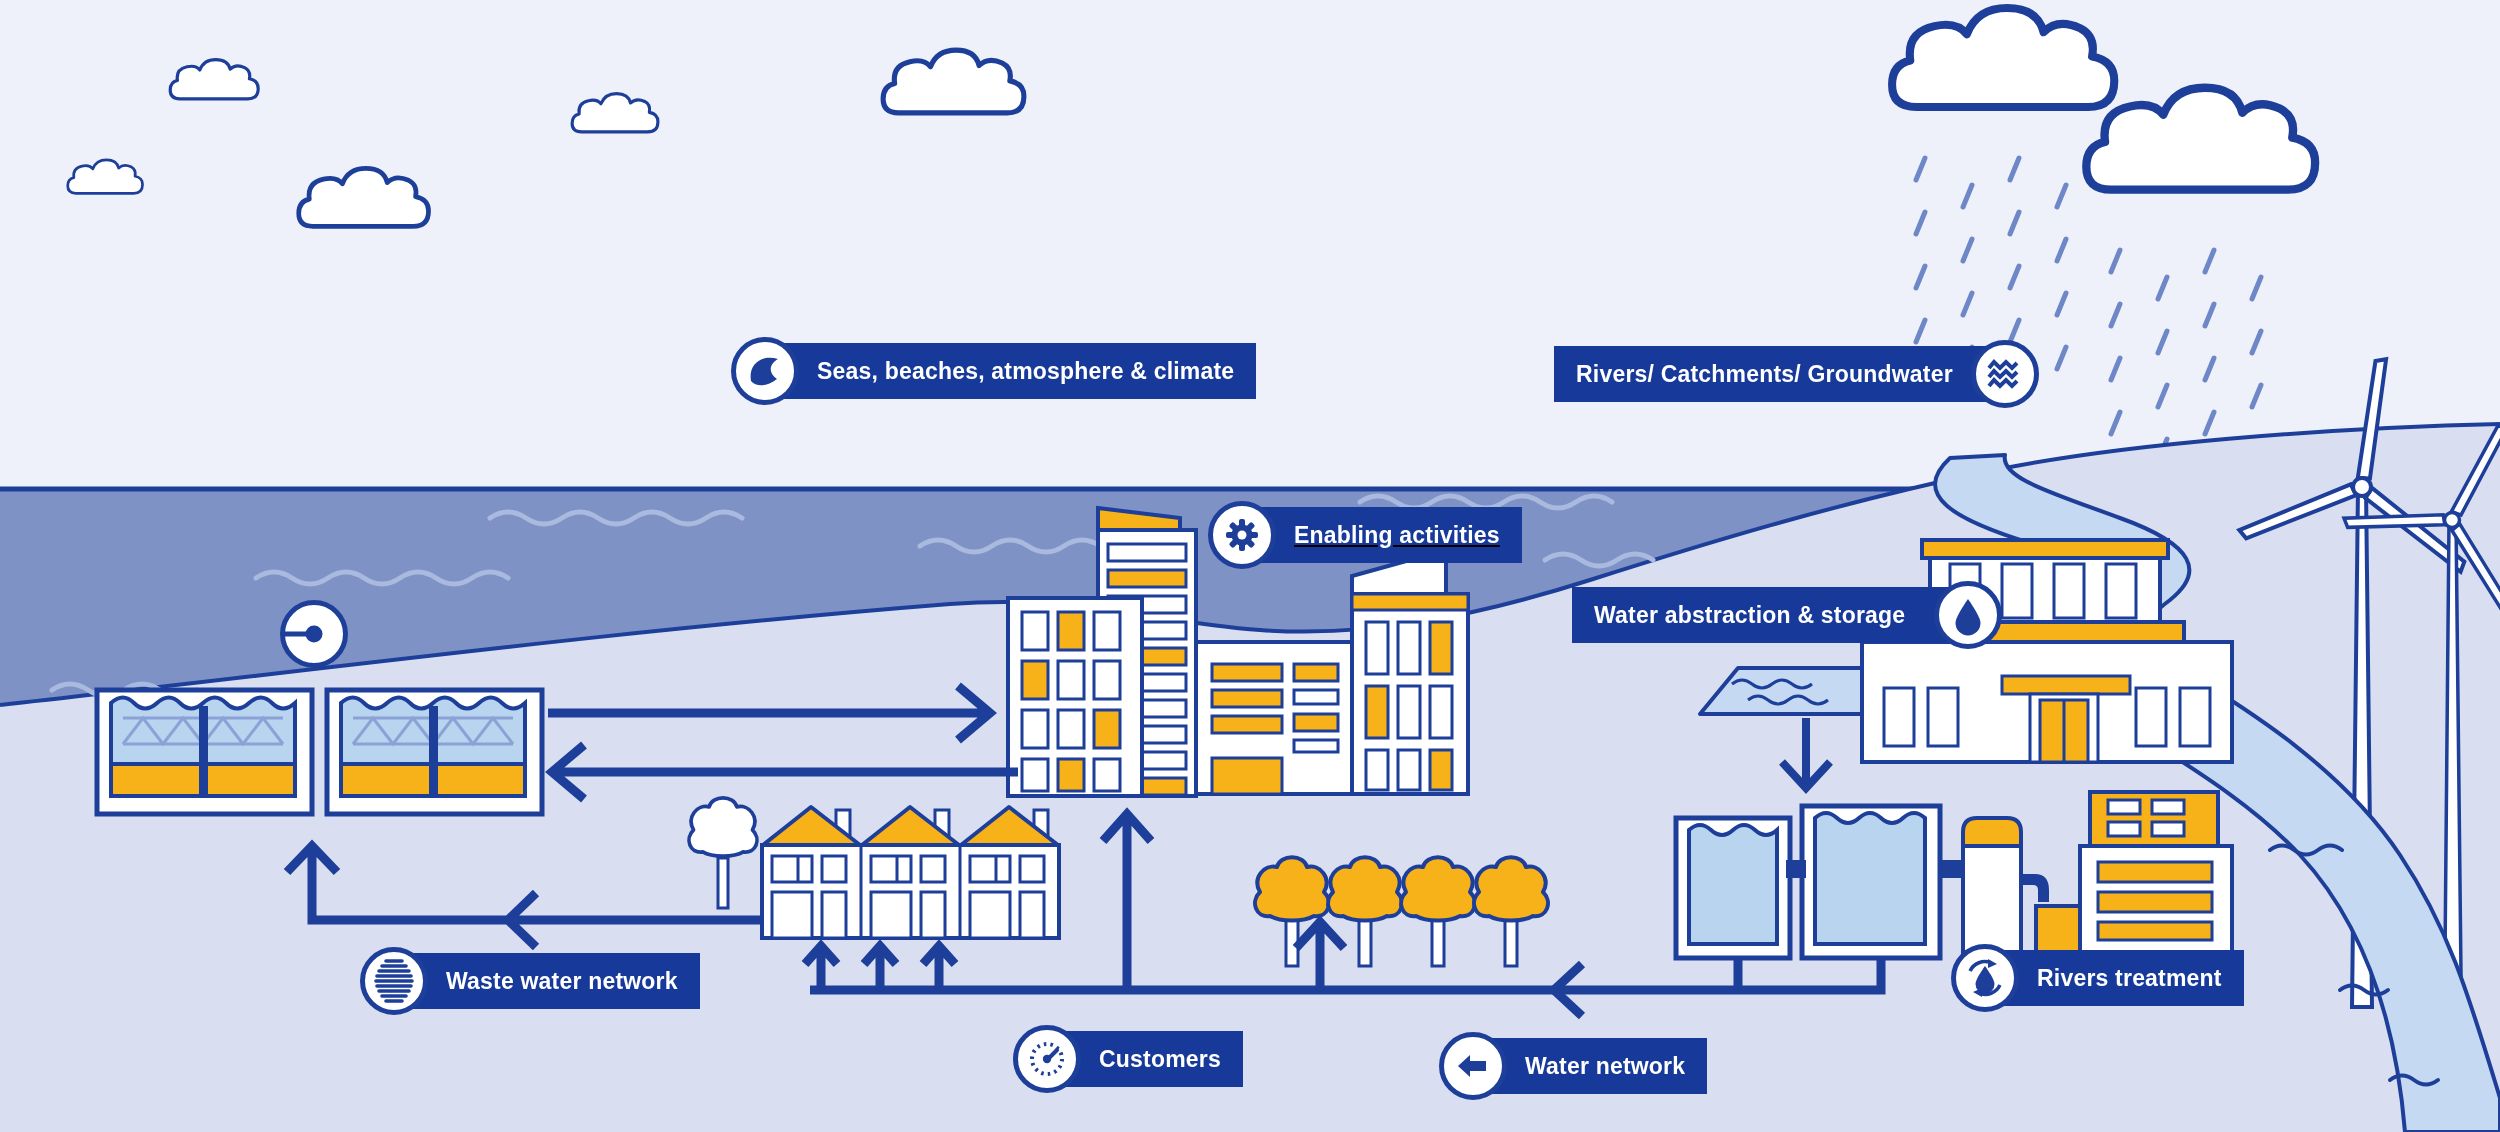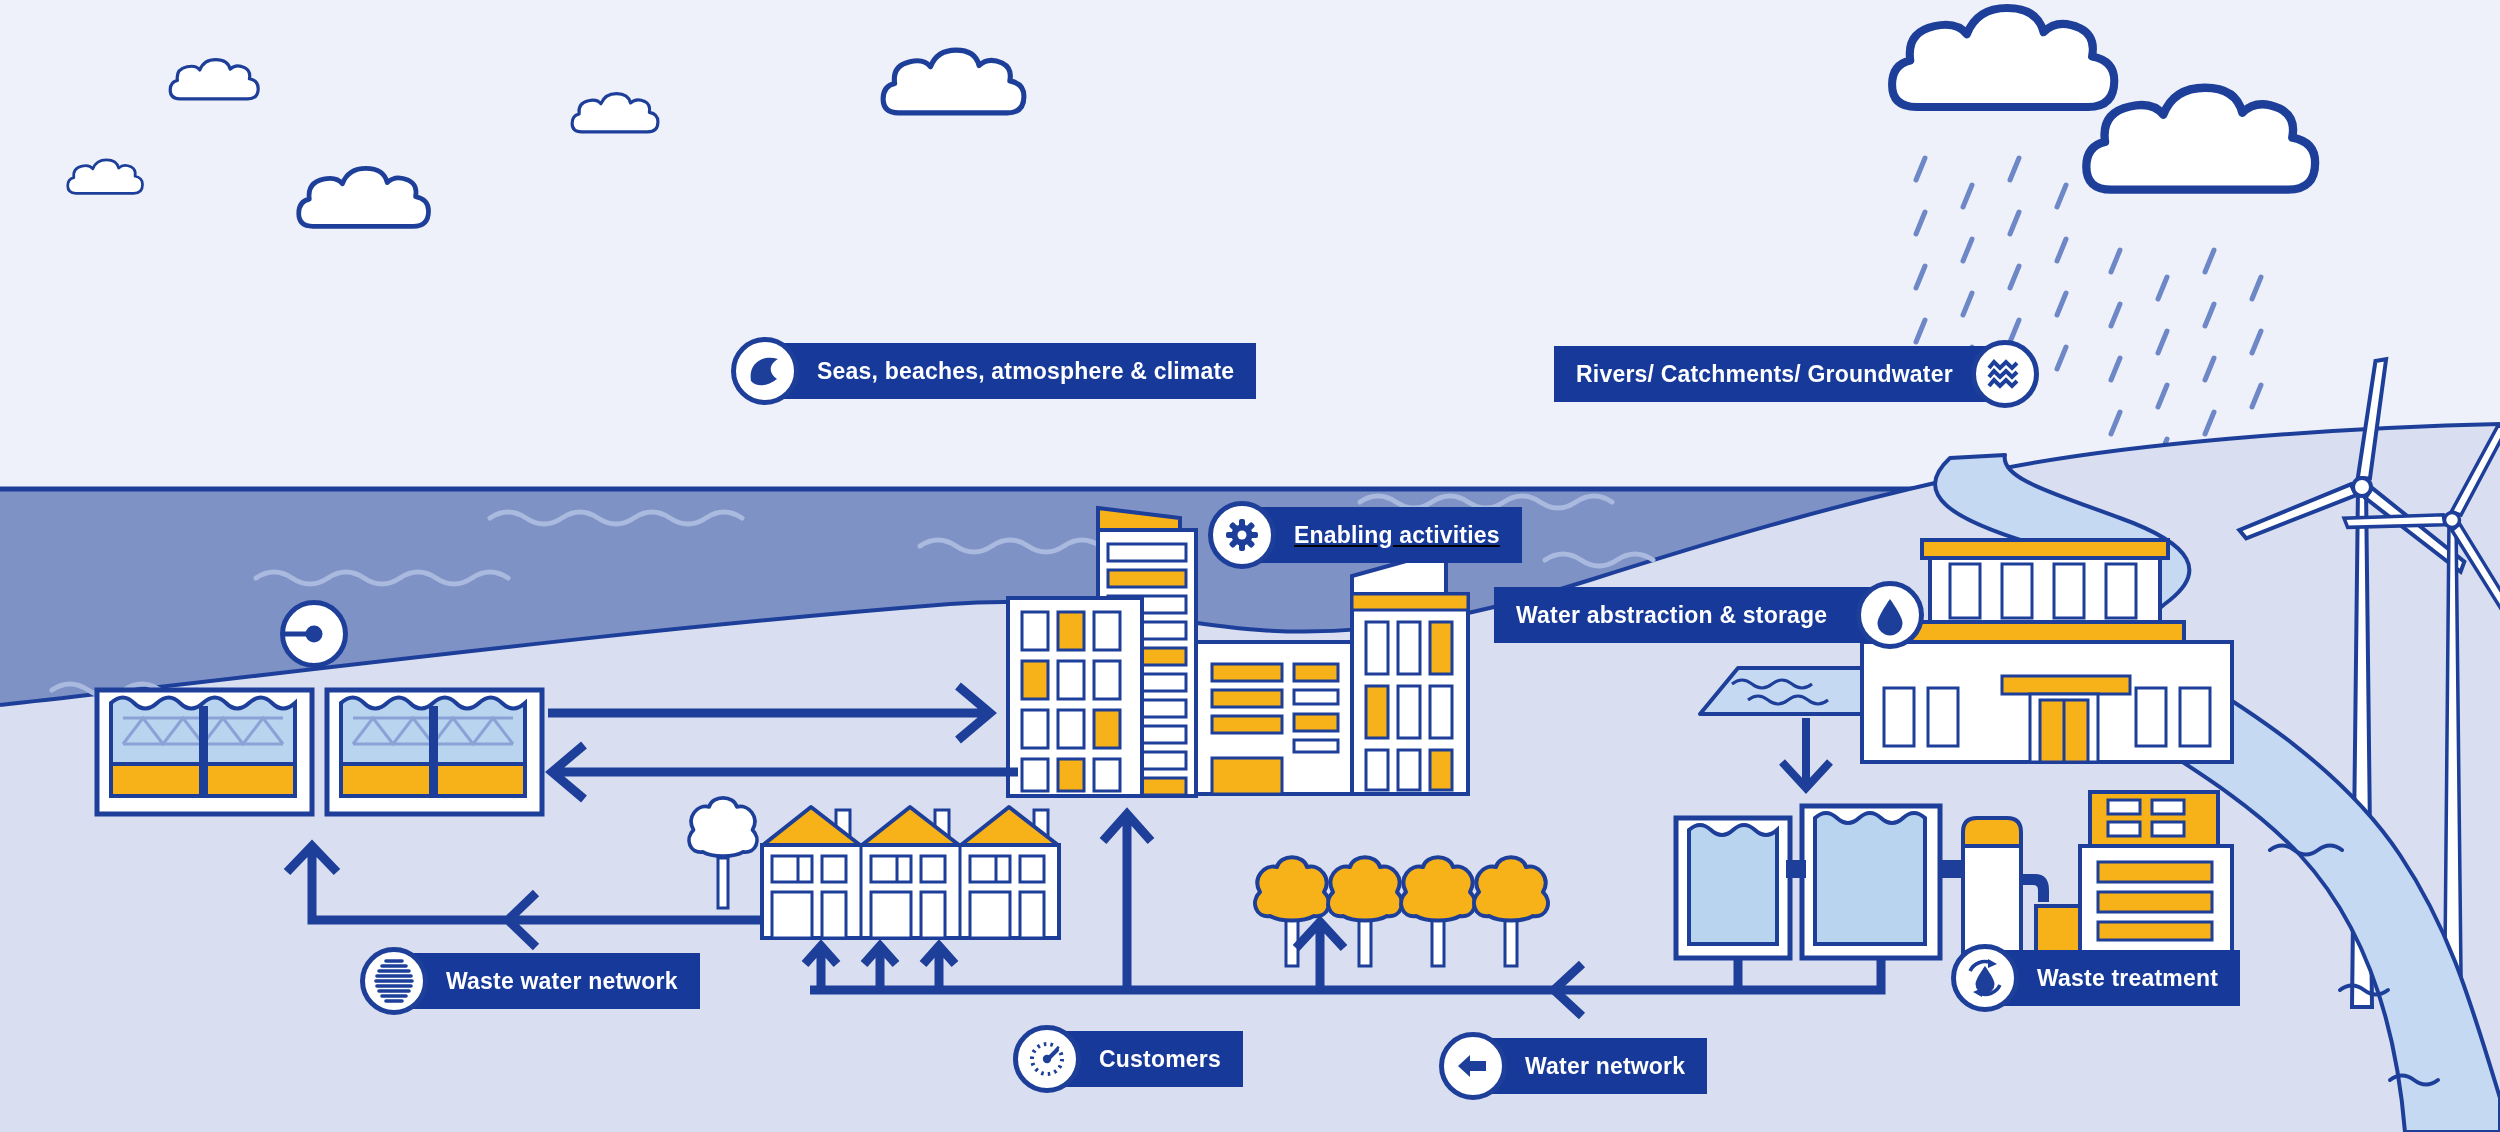--- a/index.html
+++ b/index.html
@@ -341,21 +341,21 @@
 
   <div class="badge icon-left" style="left:280px;top:599px;">
     <span class="circ">
       <svg width="58" height="58" viewBox="-29 -29 58 58">
           <path d="M-29,0 H0" stroke="#1d3f9a" stroke-width="5"></path>
           <circle r="8.5" fill="#1d3f9a"></circle>
         </svg>
     </span>
   </div>
 
-  <div class="badge icon-right" style="left:1494px;top:580px;gap:11px;">
+  <div class="badge icon-right" style="left:1572px;top:580px;gap:11px;">
     <span class="pill">
         <span>Water abstraction &amp; storage</span>
       </span>
     <span class="circ">
       <svg width="54" height="54" viewBox="-27 -27 54 54">
           <path d="M0,-16 C0,-16 -12.5,1.5 -12.5,8 A12.5,12.5 0 0 0 12.5,8 C12.5,1.5 0,-16 0,-16 Z" fill="#1d3f9a"></path>
         </svg>
     </span>
   </div>
 
@@ -397,17 +397,17 @@
   <div class="badge icon-left" style="left:1951px;top:943px;">
     <span class="circ">
       <svg width="54" height="54" viewBox="-27 -27 54 54">
         <path d="M0,-12 C0,-12 -9.5,1 -9.5,6 A9.5,9.5 0 0 0 9.5,6 C9.5,1 0,-12 0,-12 Z" fill="#1d3f9a"></path>
         <path d="M-15,-7 A16.5,16.5 0 0 1 6,-15.2 M15,7 A16.5,16.5 0 0 1 -6,15.2" stroke="#1d3f9a" stroke-width="3.5" fill="none"></path>
         <polygon points="3,-19 12,-14 3,-10" fill="#1d3f9a"></polygon>
         <polygon points="-3,19 -12,14 -3,10" fill="#1d3f9a"></polygon>
       </svg>
     </span>
     <span class="pill">
-        <span>Waste treatment</span>
+        <span>Rivers treatment</span>
       </span>
   </div>
 
 </div>
 
 </body></html>

